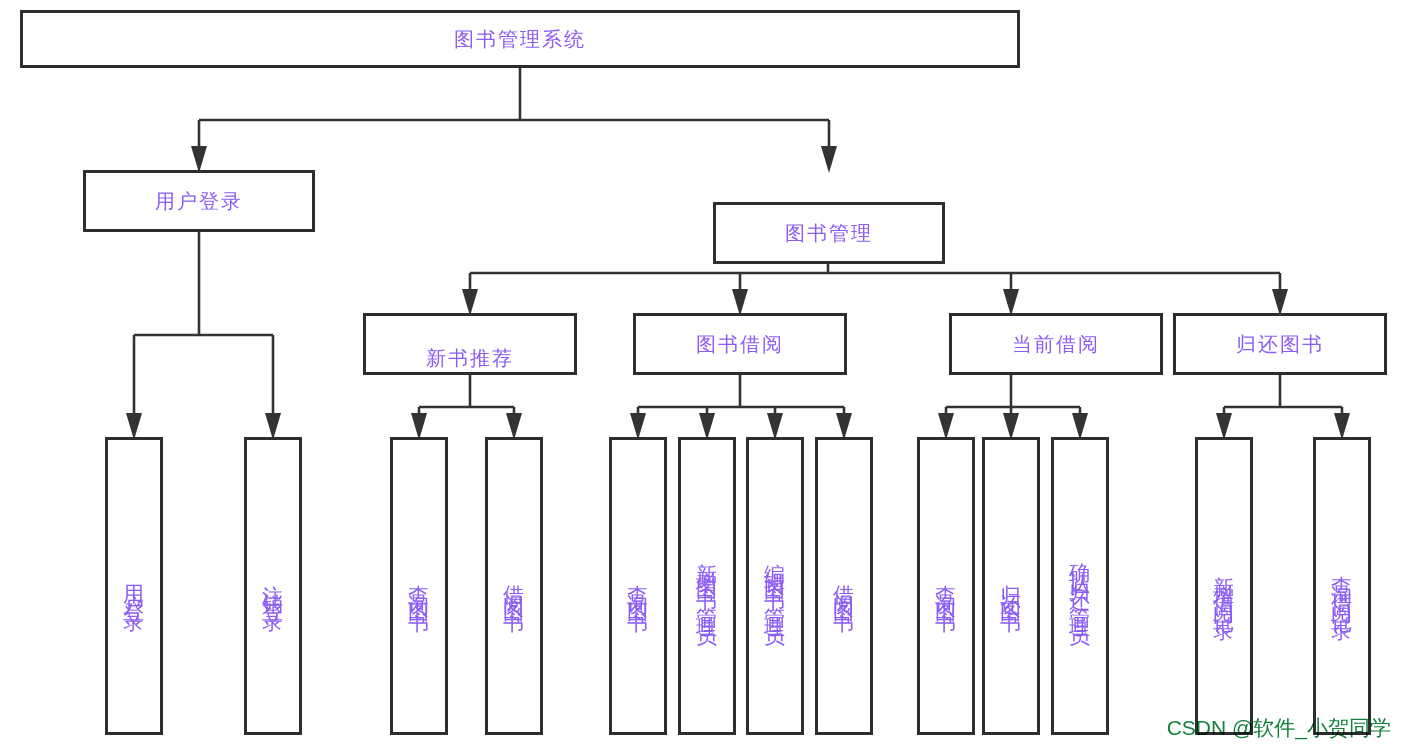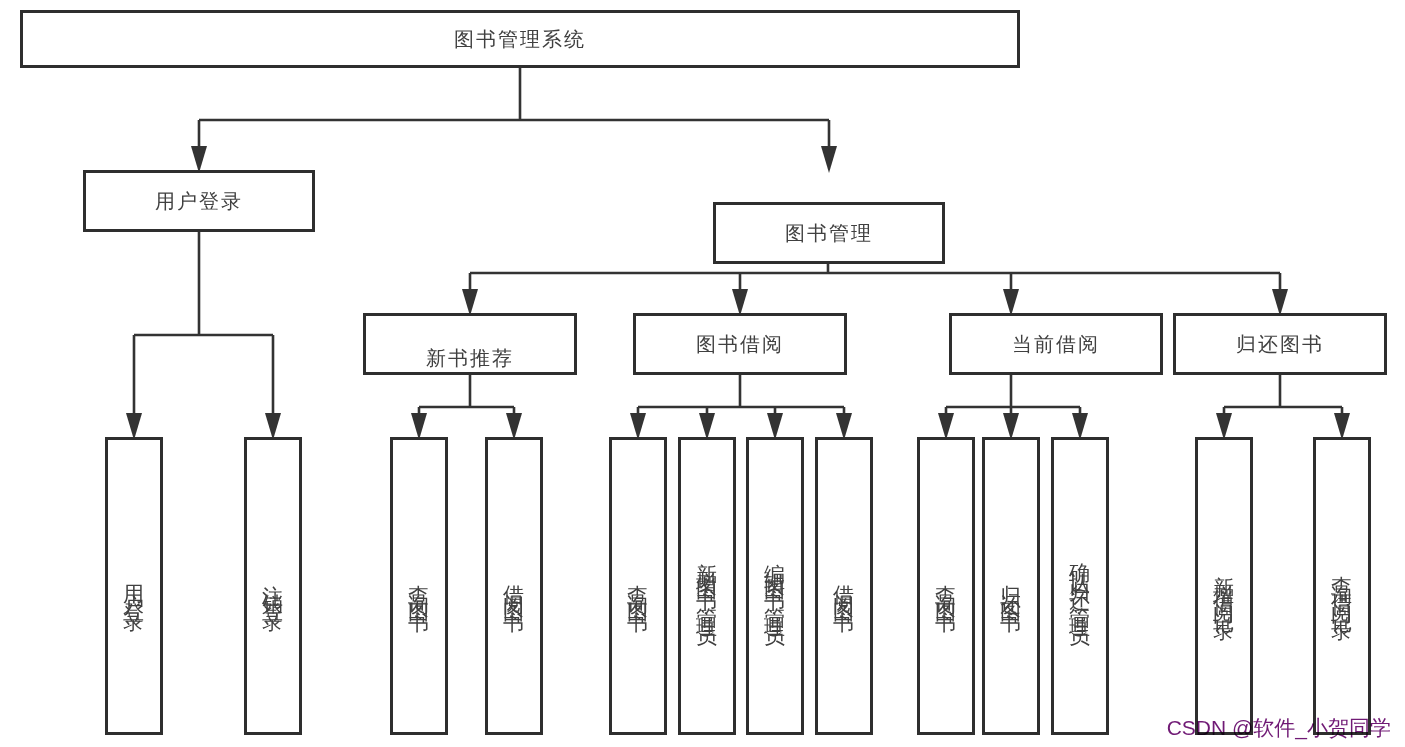--- a/index.html
+++ b/index.html
@@ -15,21 +15,21 @@
     position: absolute;
     left: 0; top: 0;
     width: 1405px; height: 747px;
     z-index: 1;
   }
   .node {
     position: absolute;
     box-sizing: border-box;
     border: 3px solid #2e2e2e;
     background: #ffffff;
-    color: #404040;
+    color: #8b5cf6;
     display: flex;
     align-items: center;
     justify-content: center;
     z-index: 2;
   }
   .h-node {
     font-size: 20px;
     letter-spacing: 2px;
     white-space: nowrap;
   }
@@ -38,21 +38,21 @@
     text-orientation: mixed;
     font-size: 21px;
     letter-spacing: 9px;
     line-height: 1;
   }
   .watermark {
     position: absolute;
     right: 14px;
     bottom: 5px;
     font-size: 21px;
-    color: #701a75;
+    color: #15803d;
     z-index: 3;
     mix-blend-mode: multiply;
     white-space: nowrap;
   }
 </style>
 </head>
 <body>
 
 <div class="canvas">
 

